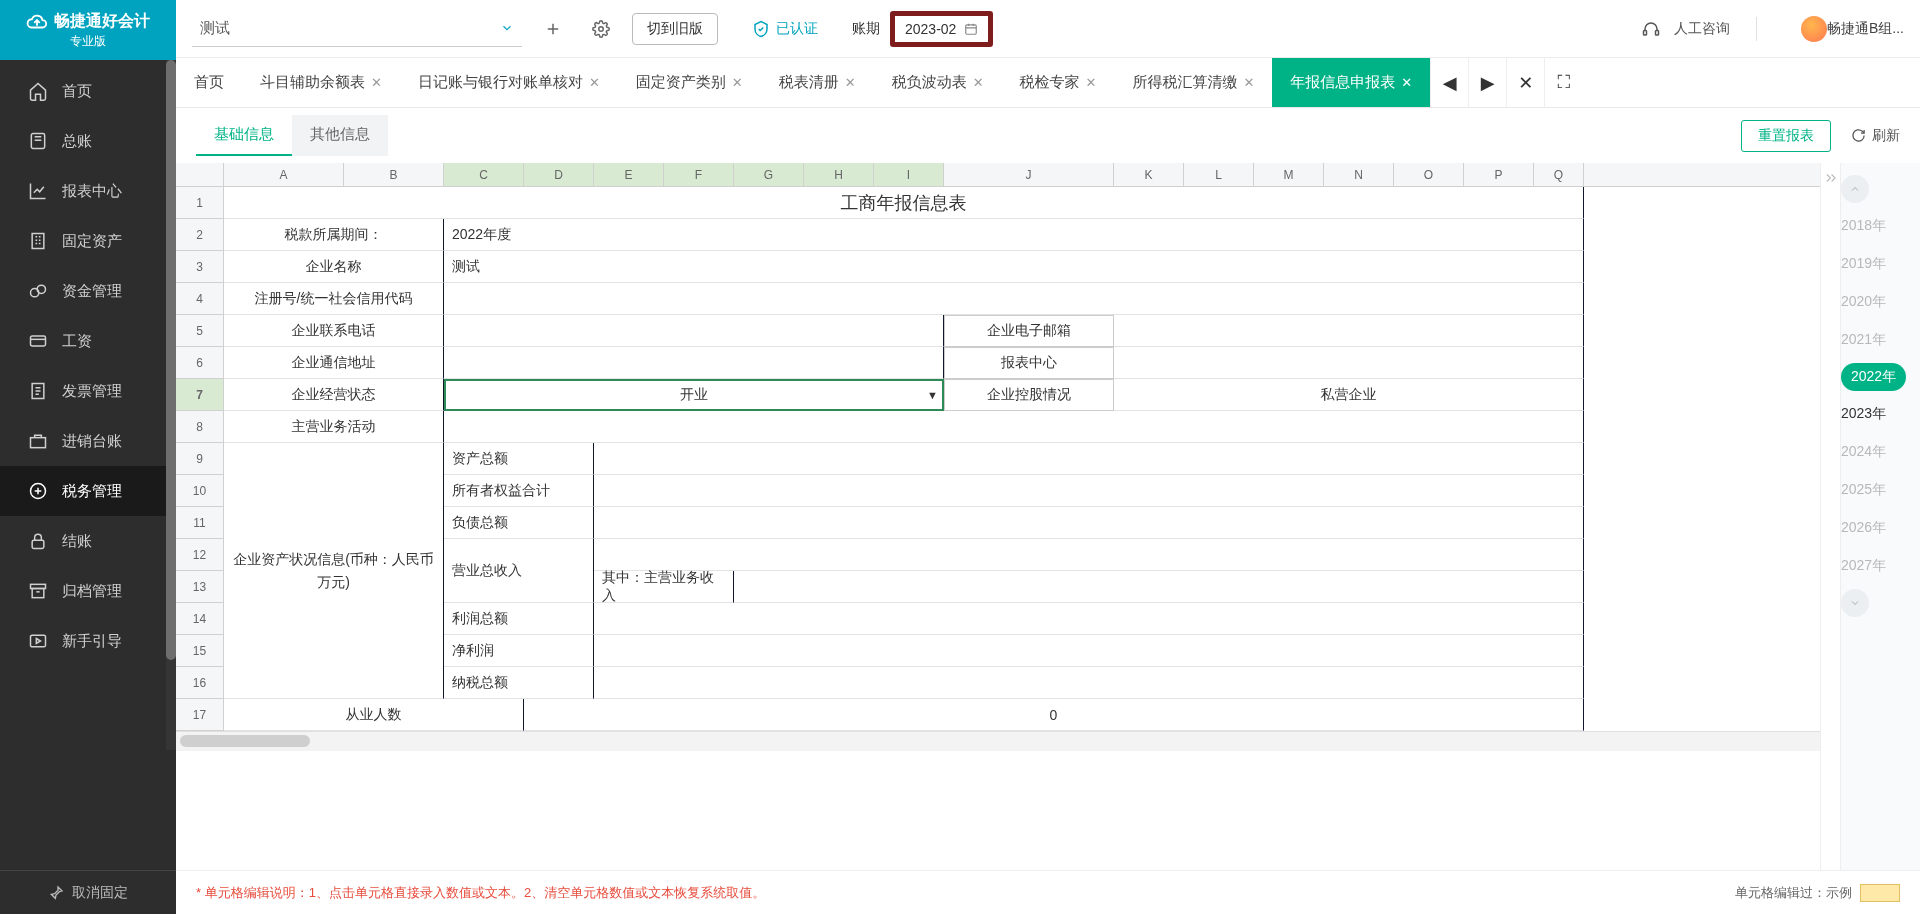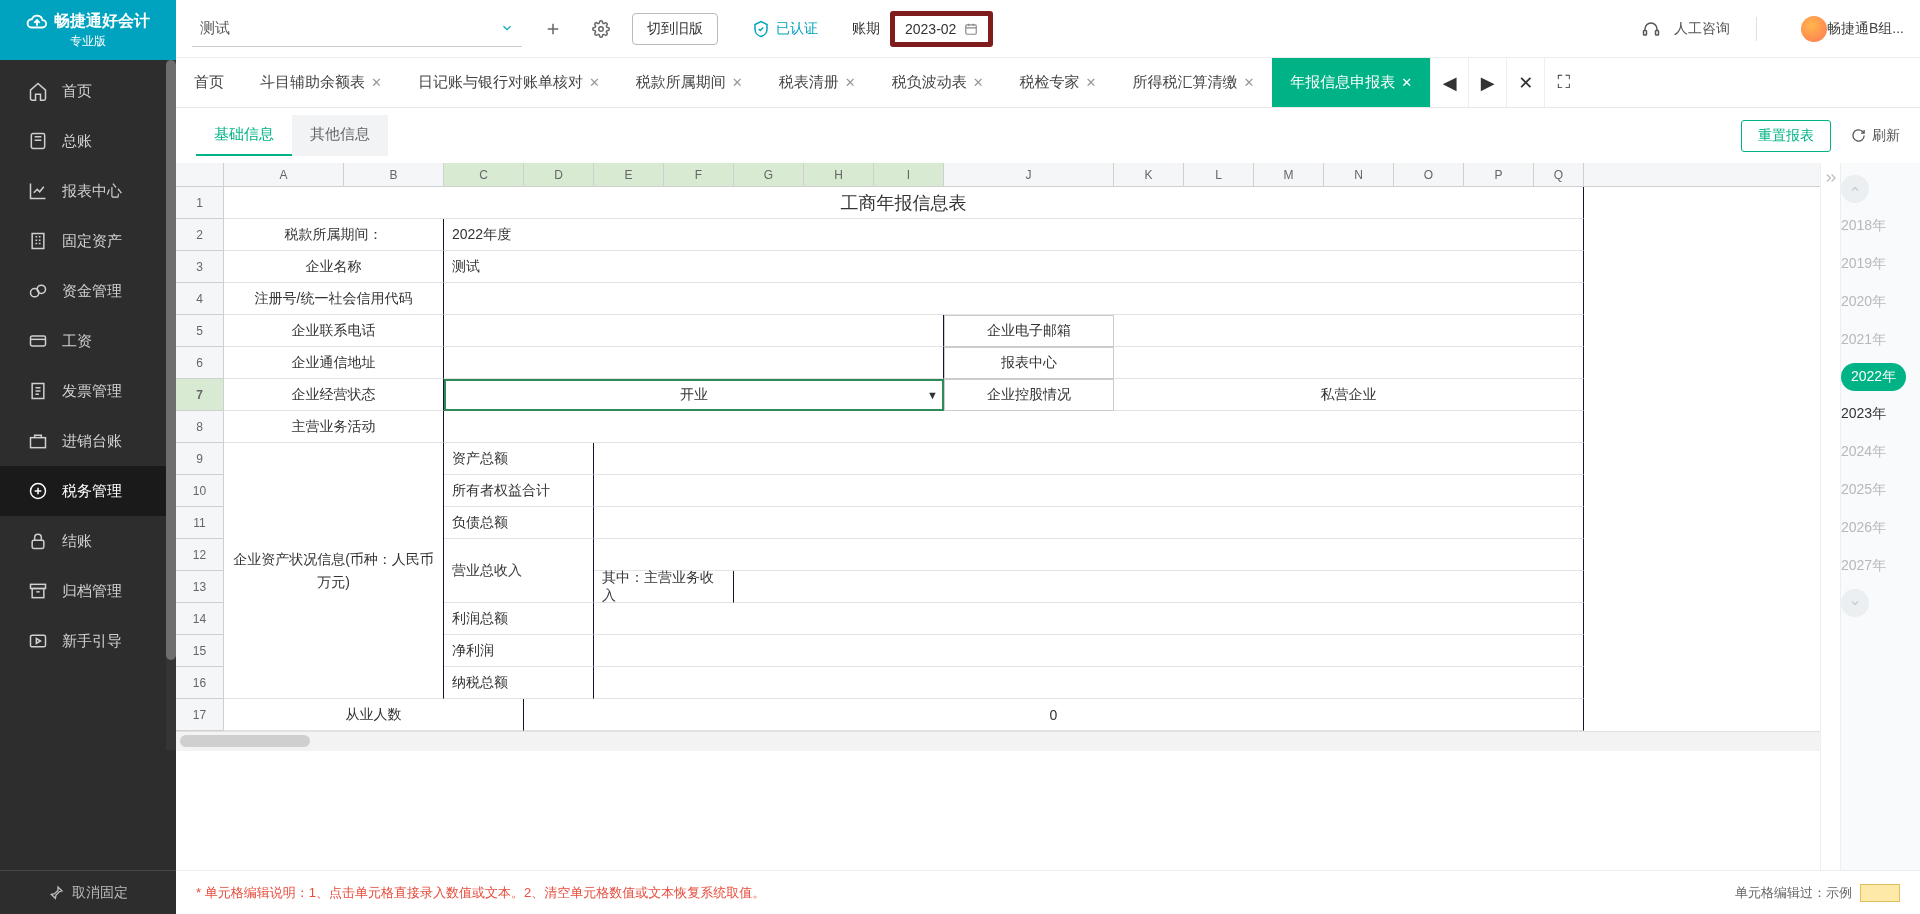--- a/index.html
+++ b/index.html
@@ -279,21 +279,21 @@
         </div>
         <div class="tab">
           <span>斗目辅助余额表</span>
           <span class="x">✕</span>
         </div>
         <div class="tab">
           <span>日记账与银行对账单核对</span>
           <span class="x">✕</span>
         </div>
         <div class="tab">
-          <span>税款所属期间</span>
+          <span>固定资产类别</span>
           <span class="x">✕</span>
         </div>
         <div class="tab">
           <span>税表清册</span>
           <span class="x">✕</span>
         </div>
         <div class="tab">
           <span>税负波动表</span>
           <span class="x">✕</span>
         </div>

